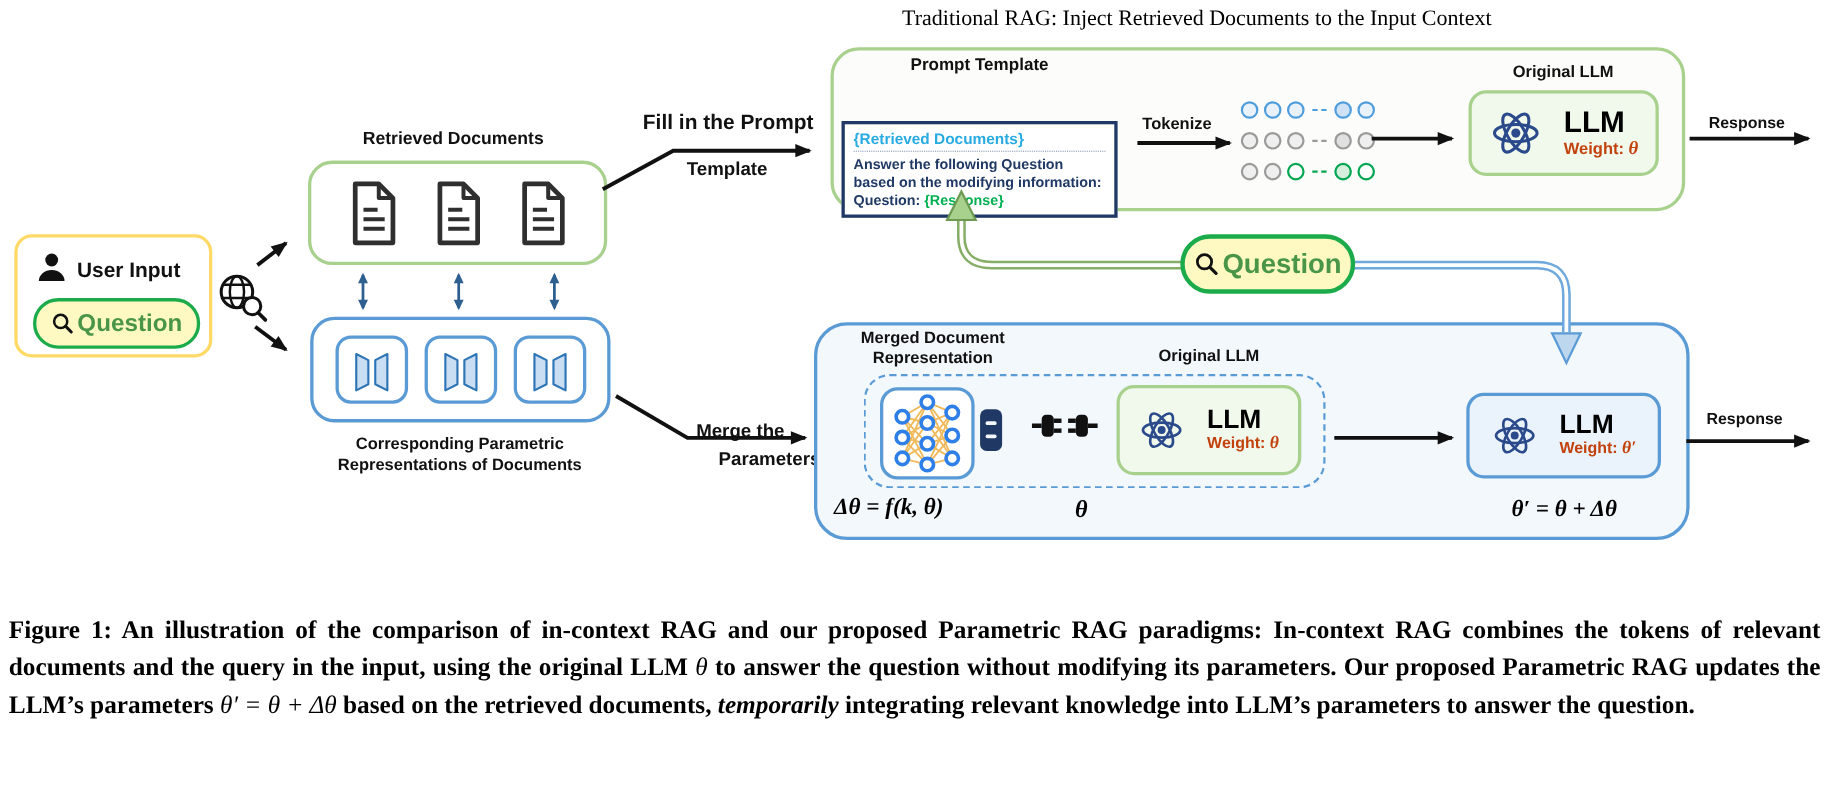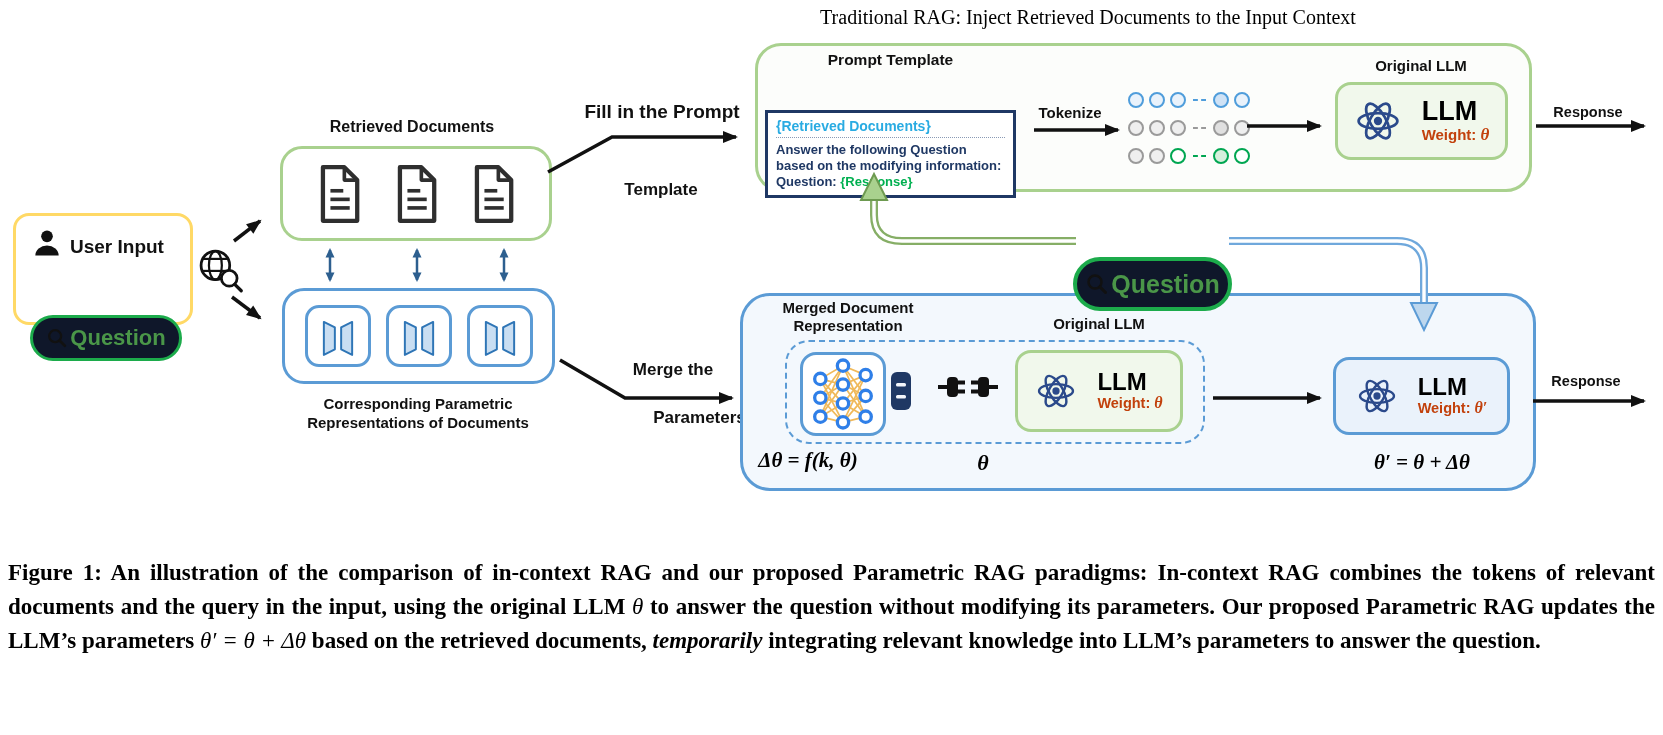--- a/index.html
+++ b/index.html
@@ -27,21 +27,21 @@
            justify-content:center;gap:20px;}
   .llm-green{border:3px solid #a9d18e;border-radius:16px;background:#f1f8ec;}
   .llm-blue{border:3px solid #5b9bd5;border-radius:16px;background:#eaf2fb;}
   .llm-name{font-weight:700;color:#000;line-height:1.0;}
   .weight-line{font-weight:700;color:#c2410c;}
   .math{font-family:"Liberation Serif",serif;font-style:italic;font-weight:700;}
   .formula{position:absolute;font-family:"Liberation Serif",serif;font-style:italic;
            font-weight:700;font-size:21px;color:#000;white-space:nowrap;transform:translateX(-50%);}
   .userbox{border:3px solid #ffd966;border-radius:16px;background:#fff;}
   .pill{display:flex;align-items:center;justify-content:center;gap:2px;box-sizing:border-box;
-        border-radius:999px;background:#0f172a;margin-top:44px;}
+        border-radius:999px;background:#fef9c3;}
   .pill-small{border:3.5px solid #1cab4b;}
   .pill-badge{border:4px solid #1cab4b;z-index:7;}
   .pill-text{font-weight:700;color:#4a9648;}
   .dashed-box{border:2.5px dashed #5b9bd5;border-radius:24px;background:transparent;}
   .nn-box{border:3px solid #5b9bd5;border-radius:16px;background:#fff;display:flex;
           align-items:center;justify-content:center;}
   .connectors{position:absolute;left:0;top:0;z-index:5;pointer-events:none;}
   .barrow{stroke:#111;stroke-width:3.5;fill:none;marker-end:url(#ah-black);}
   .sarrow{stroke:#2d5f8f;stroke-width:2.5;fill:none;
           marker-end:url(#ah-steel);marker-start:url(#ah-steel-rev);}
@@ -195,22 +195,22 @@
       </svg>
     </div>
   </div>
 
   <div class="abs ctr lbl" style="left:418px;top:394px;font-size:15px;text-align:center;line-height:19px;">
     <div>Corresponding Parametric</div>
     <div>Representations of Documents</div>
   </div>
 
   <div class="abs ctr lbl" style="left:662px;top:101px;font-size:19px;">Fill in the Prompt</div>
-  <div class="abs ctr lbl" style="left:661px;top:144px;font-size:17px;margin-top:36px;">Template</div>
-  <div class="abs ctr lbl" style="left:673px;top:360px;font-size:17px;">Merge the</div>
+  <div class="abs ctr lbl" style="left:661px;top:144px;font-size:17px;">Template</div>
+  <div class="abs ctr lbl" style="left:673px;top:382px;font-size:17px;">Merge the</div>
   <div class="abs ctr lbl" style="left:676px;top:408px;font-size:17px;padding-left:47px;">Parameters</div>
 
   <div class="pill pill-badge abs" style="left:1073px;top:213px;width:159px;height:54px;">
     <svg width="24" height="24" viewBox="0 0 24 24">
       <circle cx="10" cy="10" r="6.5" stroke="#111" stroke-width="2.5" fill="none"></circle>
       <line x1="15" y1="15" x2="20.5" y2="20.5" stroke="#111" stroke-width="3" stroke-linecap="round"></line>
     </svg>
     <span class="pill-text" style="font-size:25px;">Question</span>
   </div>
 

